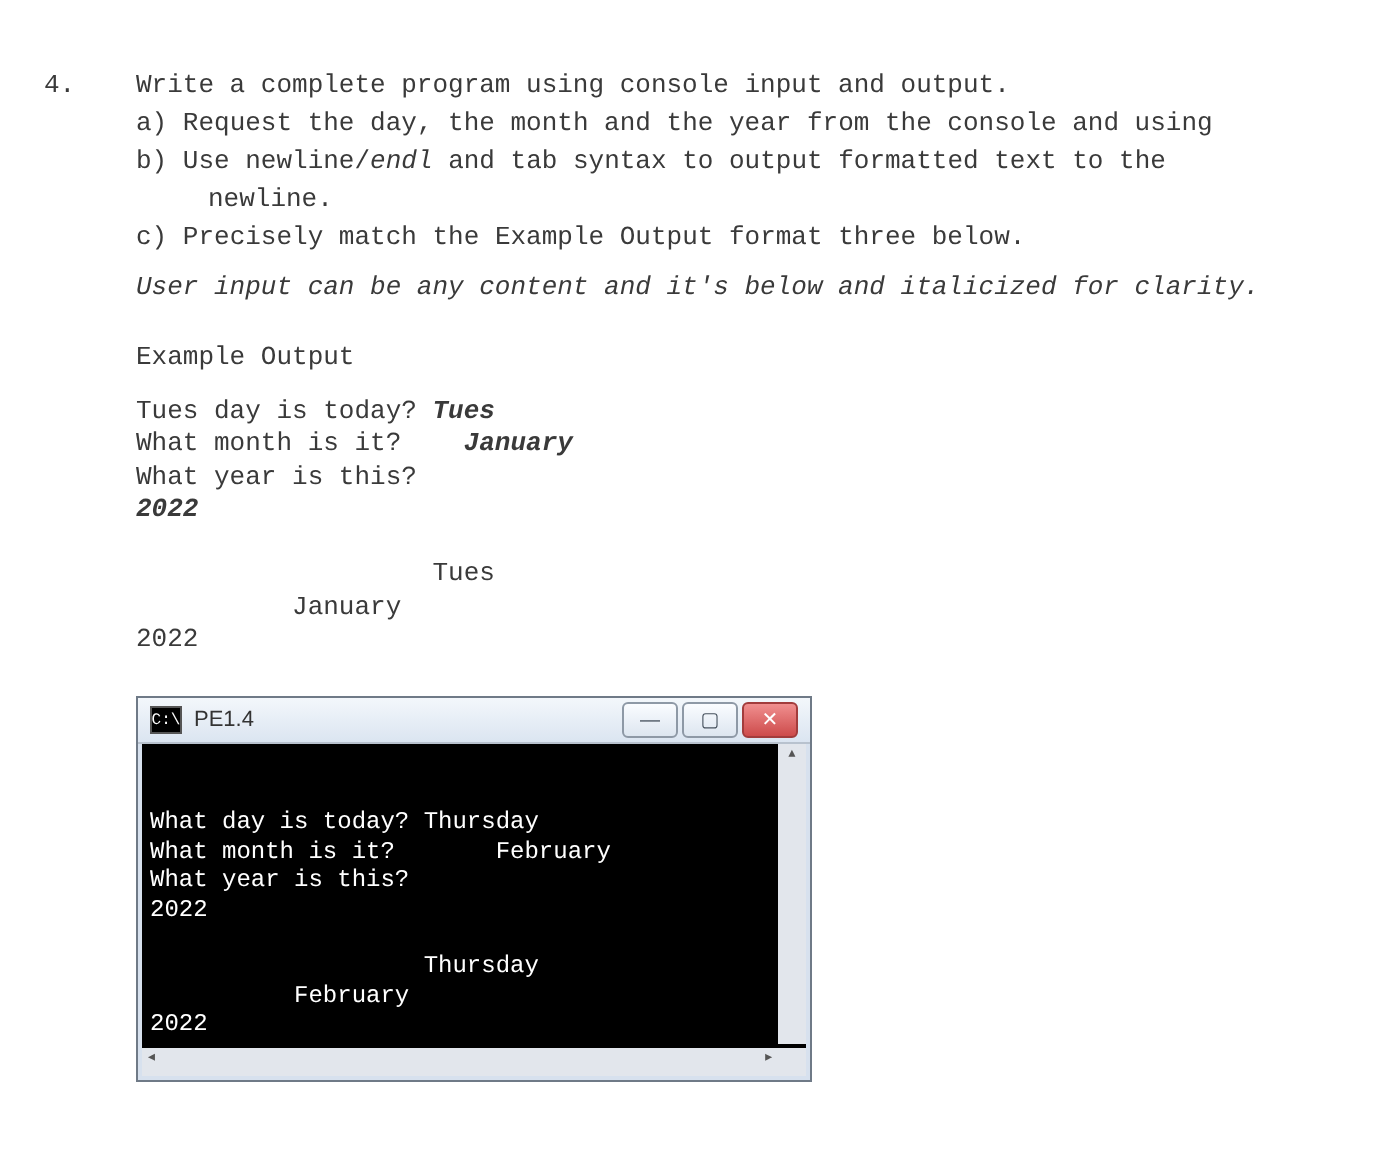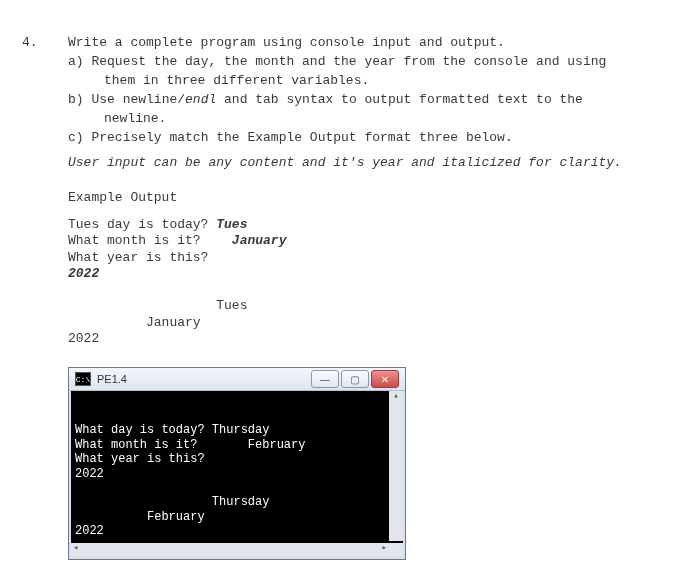--- a/index.html
+++ b/index.html
@@ -117,34 +117,33 @@
 
 <div class="num">4.</div>
 
 <div class="content">
   <div class="line">Write a complete program using console input and output.</div>
 
   <div class="line">
     <span>a)</span>
     <span>Request the day, the month and the year from the console and using</span>
   </div>
-  <div class="line indent">them in three different variables.</div>
 
   <div class="line">
     <span>b)</span>
     <span>Use newline/</span><span class="italic">endl</span><span> and tab syntax to output formatted text to the</span>
   </div>
   <div class="line indent">newline.</div>
 
   <div class="line">
     <span>c)</span>
     <span>Precisely match the Example Output format three below.</span>
   </div>
 
-  <div class="line italic" style="margin-top:10px">User input can be any content and it's year and italicized for clarity.</div>
+  <div class="line italic" style="margin-top:10px">User input can be any content and it's below and italicized for clarity.</div>
 
   <div class="section-gap underline">Example Output</div>
 
   <div class="mono-block" style="margin-top:12px"><span>Tues day is today? </span><span class="bolditalic">Tues</span>
 <span>What month is it?    </span><span class="bolditalic">January</span>
 <span>What year is this?</span>
 <span class="bolditalic">2022</span>
 
 <span>                   Tues</span>
 <span>          January</span>

